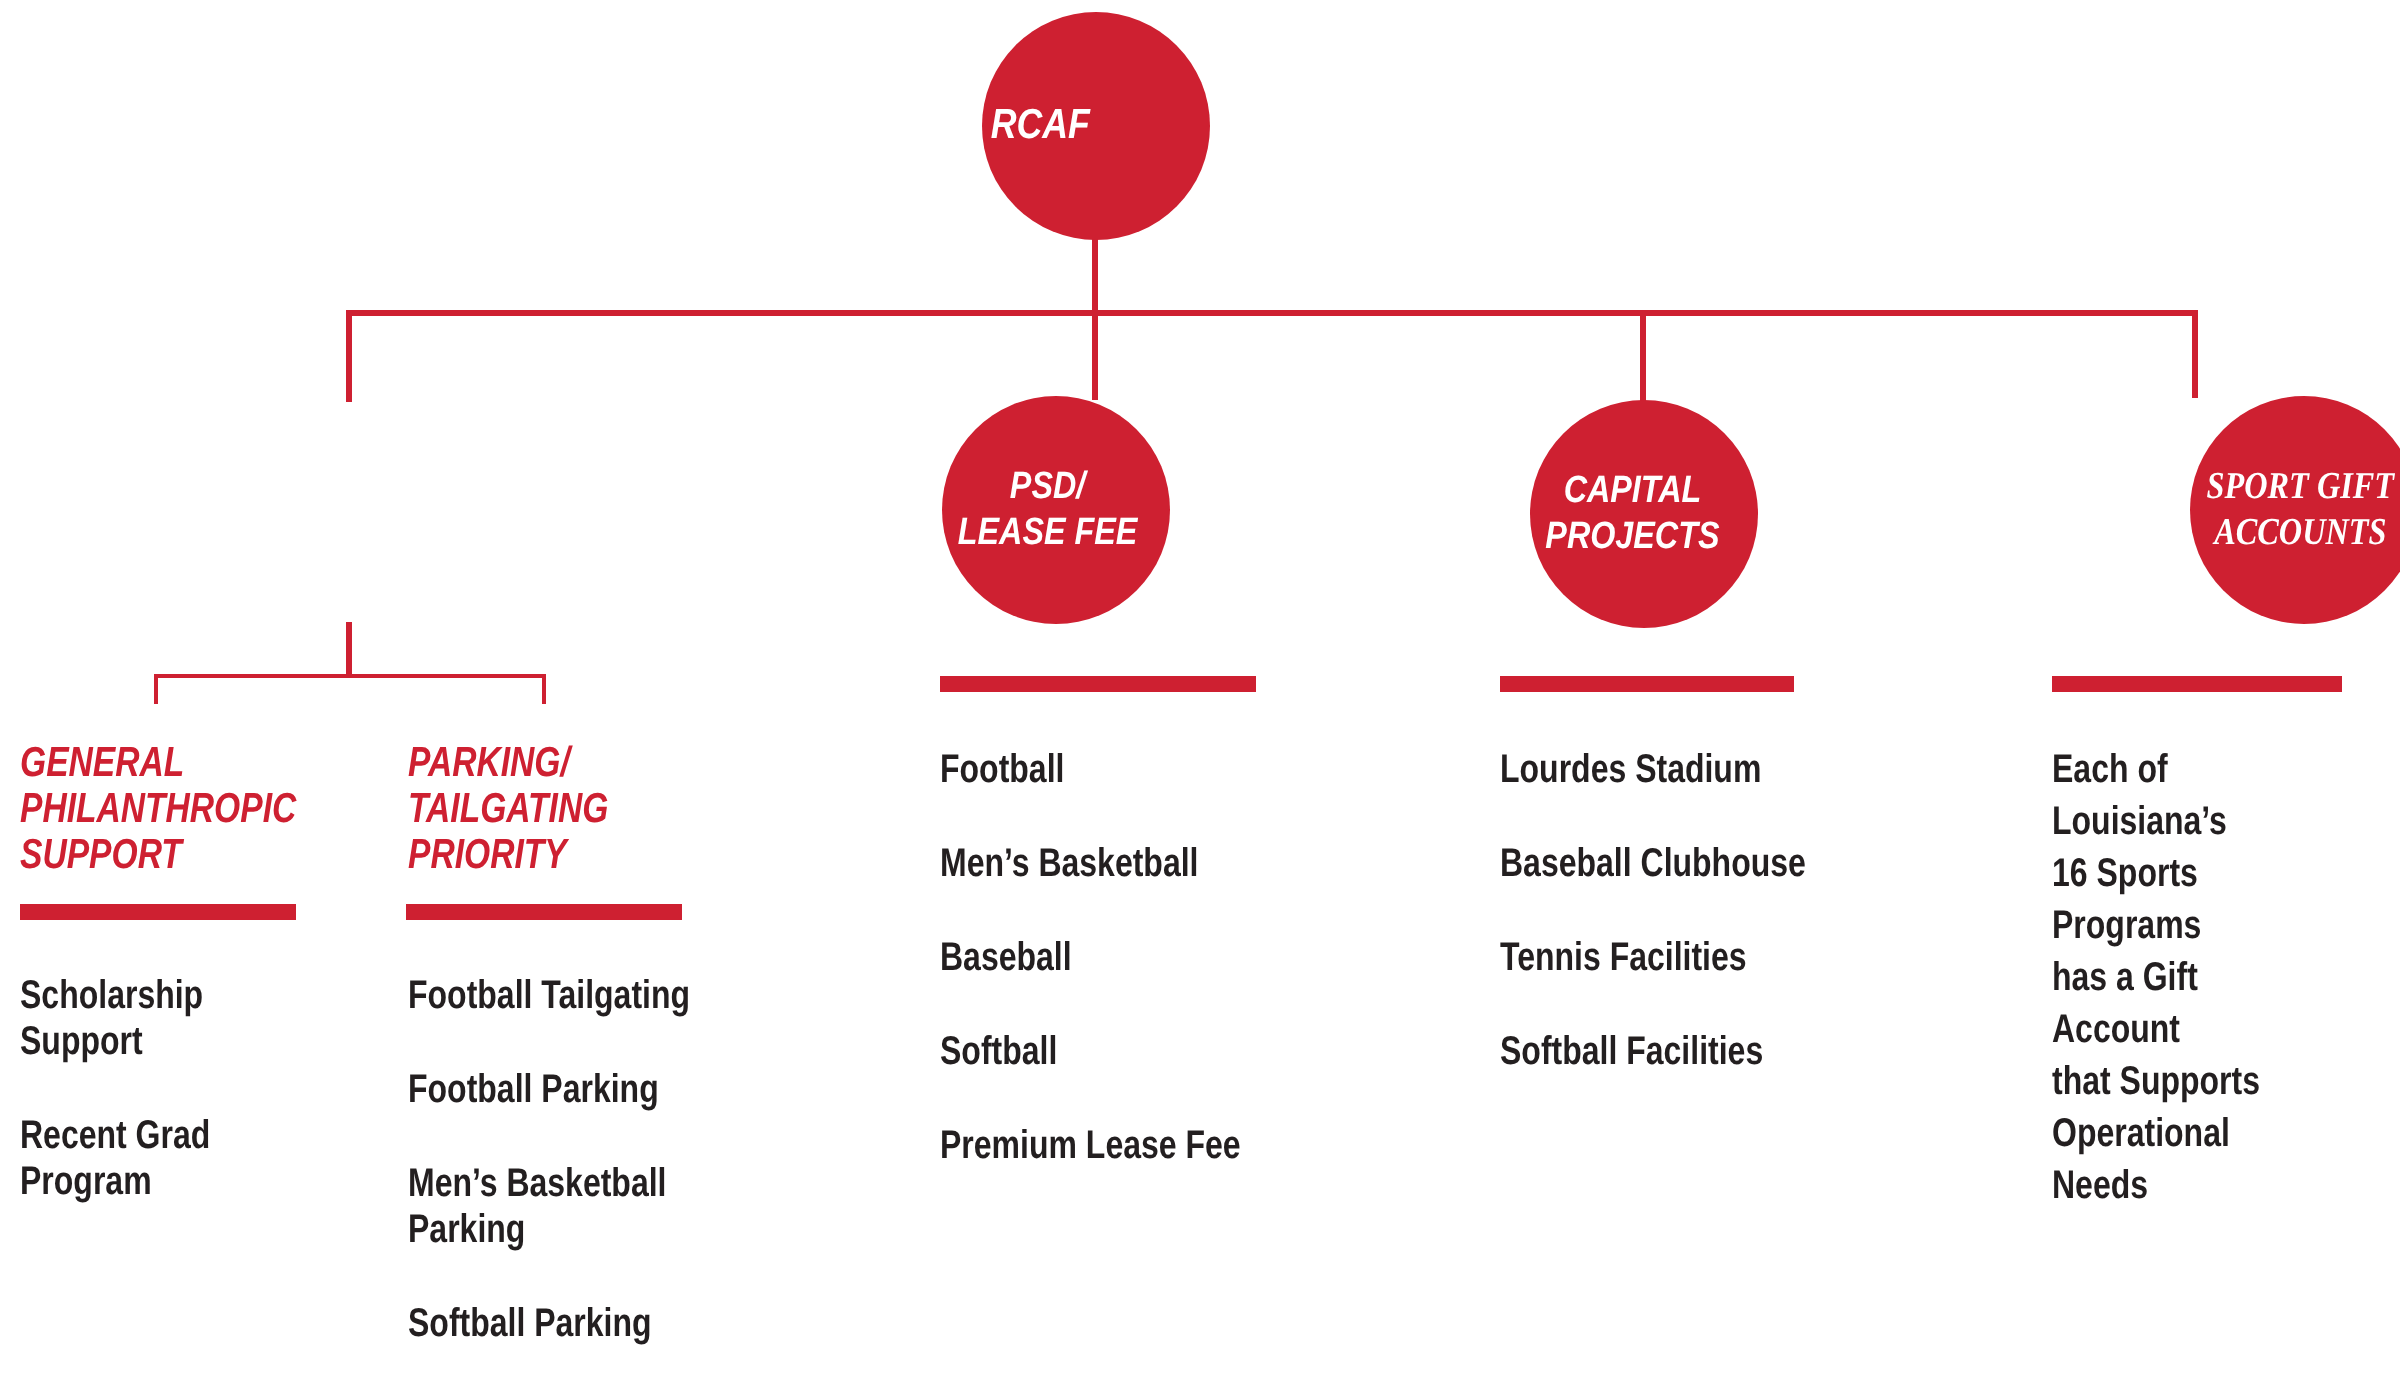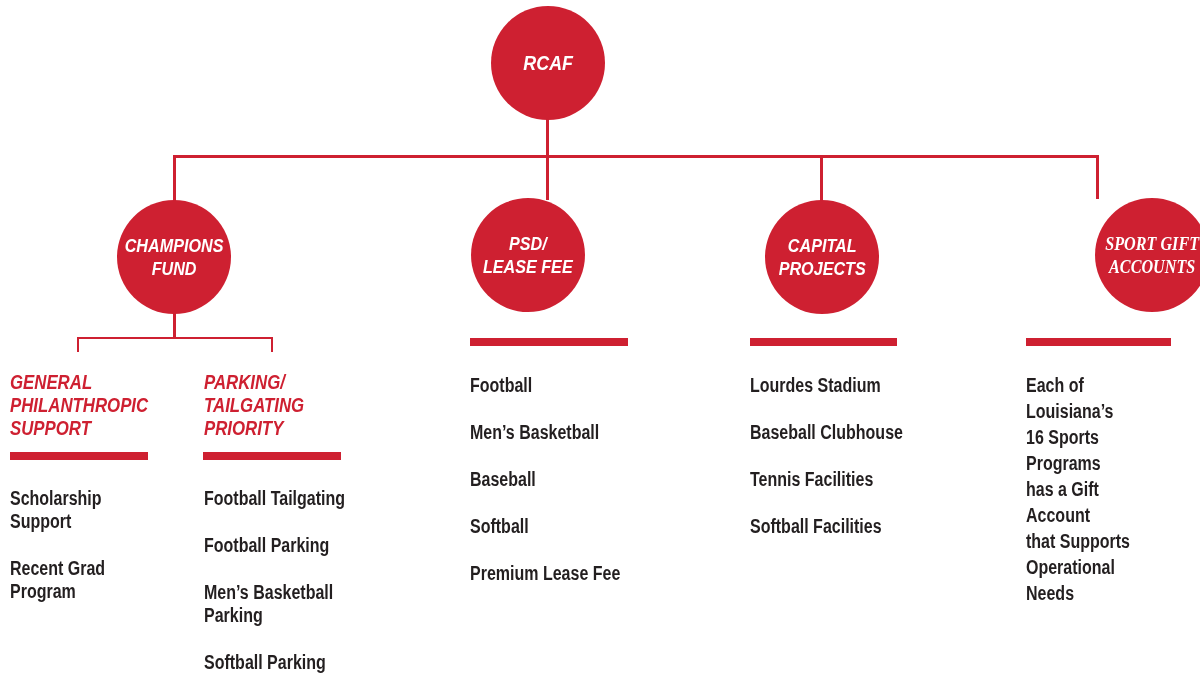--- a/index.html
+++ b/index.html
@@ -22,21 +22,21 @@
     background: var(--red);
   }
   .circle {
     position: absolute;
     width: 114px;
     height: 114px;
     border-radius: 50%;
     background: var(--red);
     display: flex;
     align-items: center;
-    justify-content: center;
+    justify-content: flex-start;
     text-align: center;
   }
   .circle .label {
     color: var(--white);
     font-weight: bold;
     font-style: italic;
     font-size: 19px;
     line-height: 1.22;
     white-space: pre-line;
     transform: scaleX(0.85);
@@ -96,24 +96,20 @@
   <div class="line" style="left:1096px; top:155px; width:3px; height:44px;"></div>
 
   <div class="line" style="left:173px; top:311px; width:3px; height:28px;"></div>
   <div class="line" style="left:77px; top:337px; width:196px; height:2px;"></div>
   <div class="line" style="left:77px; top:337px; width:2px; height:15px;"></div>
   <div class="line" style="left:271px; top:337px; width:2px; height:15px;"></div>
 
   <div class="circle root" style="left:491px; top:6px;">
     <span class="label">RCAF</span>
   </div>
-  <div class="circle" style="left:117px; top:200px;">
-    <span class="label">CHAMPIONS
-FUND</span>
-  </div>
   <div class="circle" style="left:471px; top:198px;">
     <span class="label">PSD/
 LEASE FEE</span>
   </div>
   <div class="circle" style="left:765px; top:200px;">
     <span class="label">CAPITAL
 PROJECTS</span>
   </div>
   <div class="circle" style="left:1095px; top:198px;font-family:Liberation Serif, serif;">
     <span class="label">SPORT GIFT

